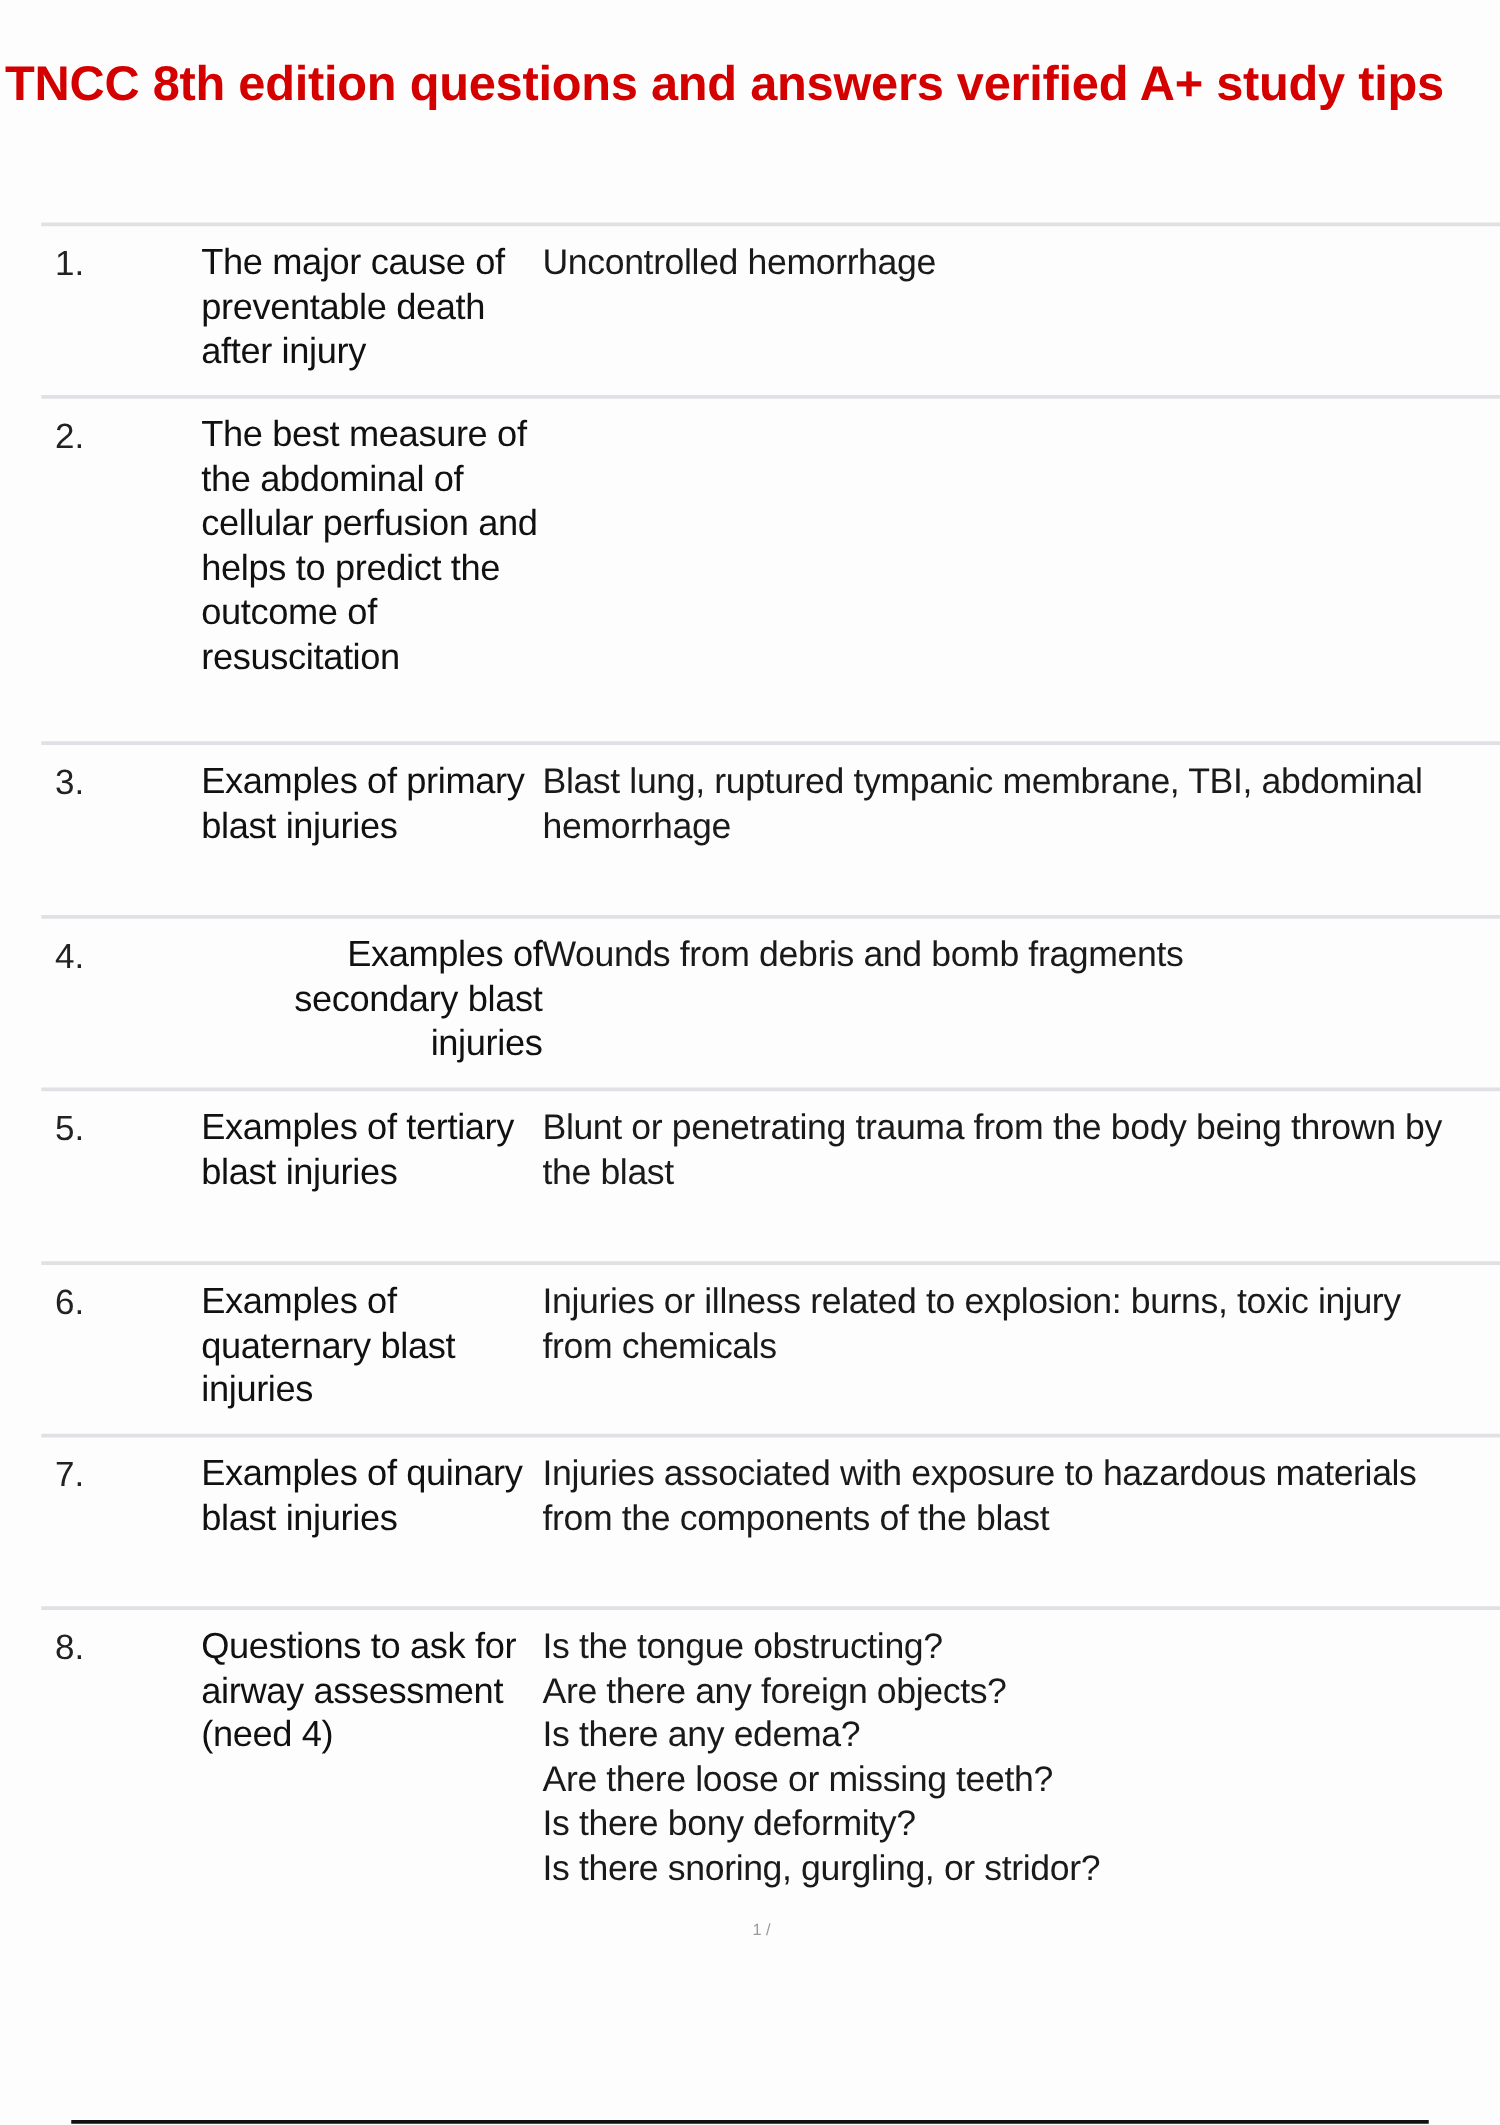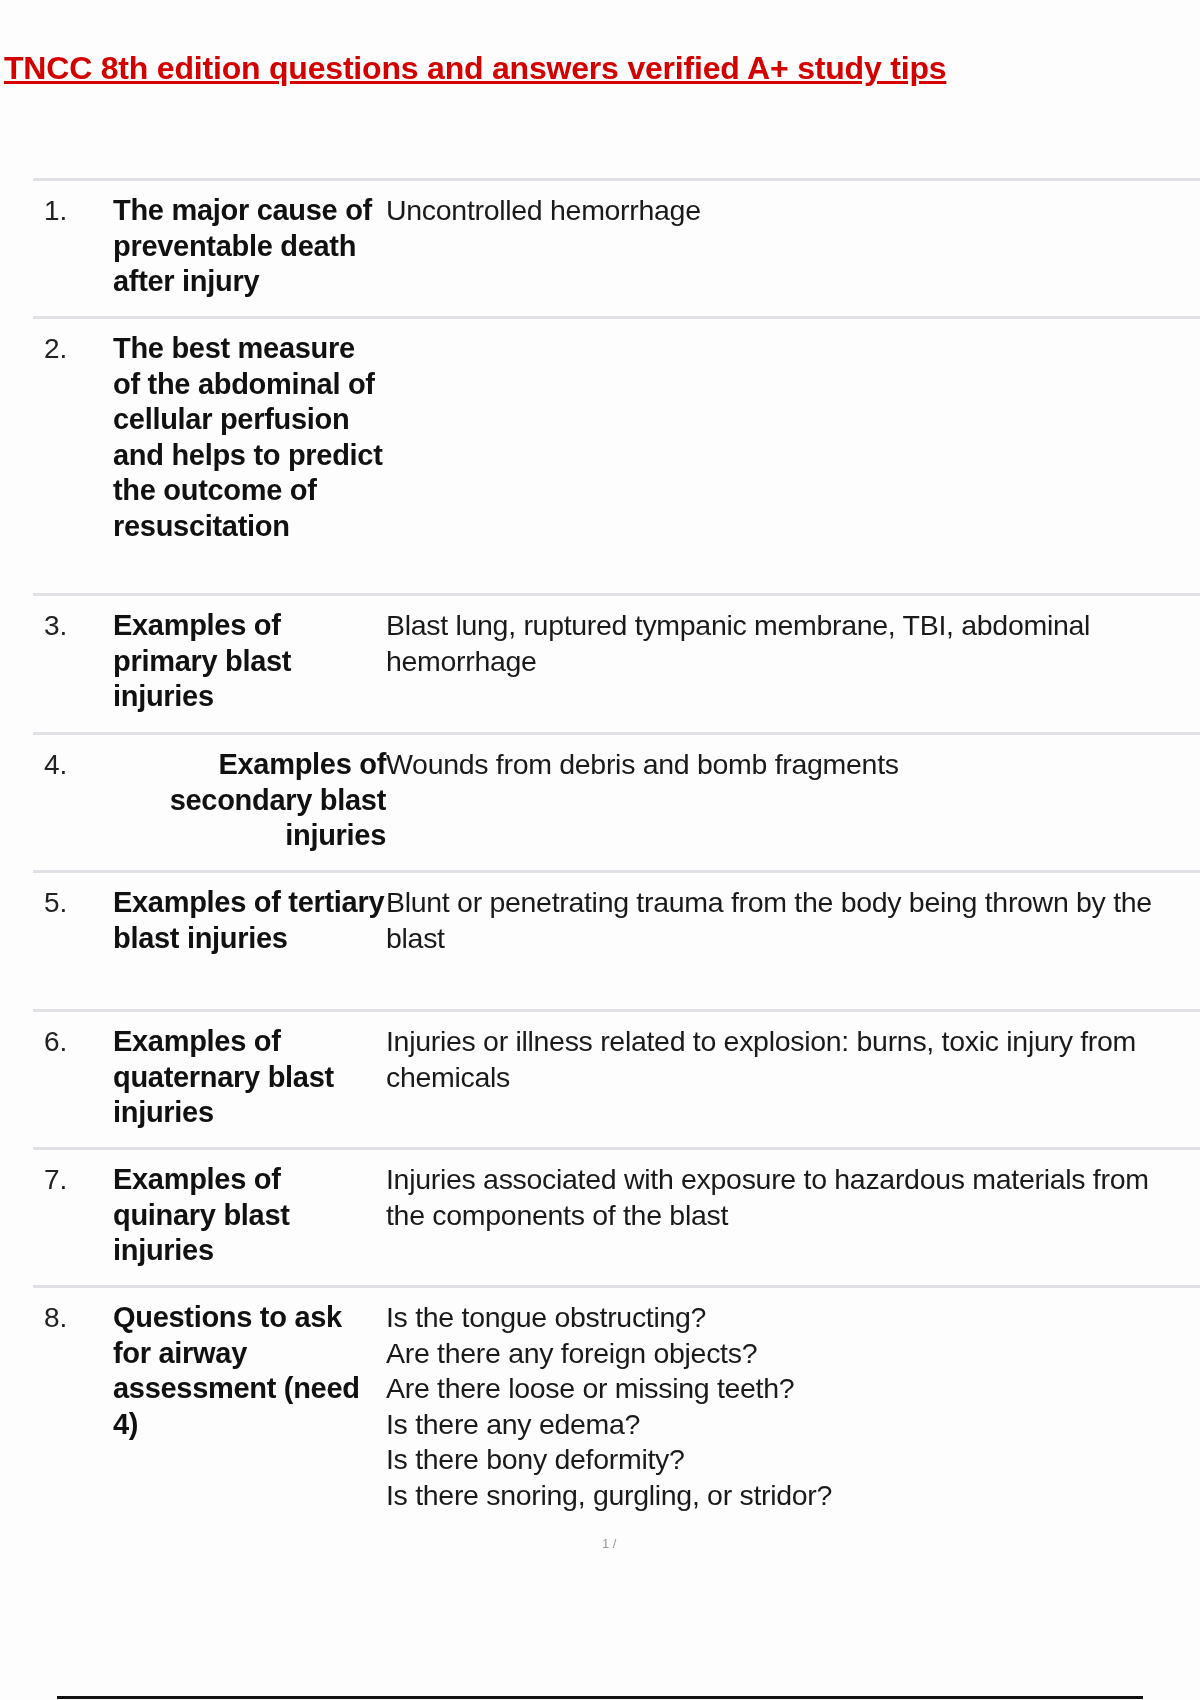--- a/index.html
+++ b/index.html
@@ -8,44 +8,44 @@
     background: #fdfdfd;
     font-family: "Liberation Sans", sans-serif;
     color: #111;
     position: relative;
   }
   .title {
     position: absolute; left: 4px; top: 40px; width: 1196px;
     margin: 0;
     color: #d40000;
     font-weight: bold;
-    font-size: 32px;
+    font-size: 39px;
     line-height: 56px;
     letter-spacing: -0.2px;
-    text-decoration: underline;
   }
   .qa-table { position: absolute; left: 33px; top: 178px; right: 0; }
   .row {
     border-top: 3px solid #dfe1e4;
     display: flex;
     box-sizing: border-box;
     padding-top: 12px;
   }
   .num {
     width: 69px; flex: none;
     padding-left: 11px;
     font-size: 28px; line-height: 35px;
     color: #222;
   }
   .question {
     width: 273px; flex: none;
-    font-weight: bold;
+    font-weight: normal;
     font-size: 29px; line-height: 35.5px;
     color: #111;
     letter-spacing: -0.3px;
+    margin-left: 48px;
   }
   .answer {
     flex: 1;
     font-size: 28.5px; line-height: 35.5px;
     color: #1a1a1a;
     letter-spacing: -0.3px;
     padding-right: 16px;
   }
   .answer .line { display: block; }
   .page-num {
@@ -108,22 +108,22 @@
       <div class="answer">
         <span class="line">Injuries associated with exposure to hazardous materials from the components of the blast</span>
       </div>
     </div>
     <div class="row" style="height: 240px;">
       <div class="num">8.</div>
       <div class="question" lang="en" style="hyphens: auto;">Questions to ask for airway assessment (need 4)</div>
       <div class="answer">
         <span class="line">Is the tongue obstructing?</span>
         <span class="line">Are there any foreign objects?</span>
+        <span class="line">Is there any edema?</span>
         <span class="line">Are there loose or missing teeth?</span>
-        <span class="line">Is there any edema?</span>
         <span class="line">Is there bony deformity?</span>
         <span class="line">Is there snoring, gurgling, or stridor?</span>
       </div>
     </div>
   </div>
 
 <div class="page-num">1 /</div>
 <div class="bottom-rule"></div>
 
 </body></html>

